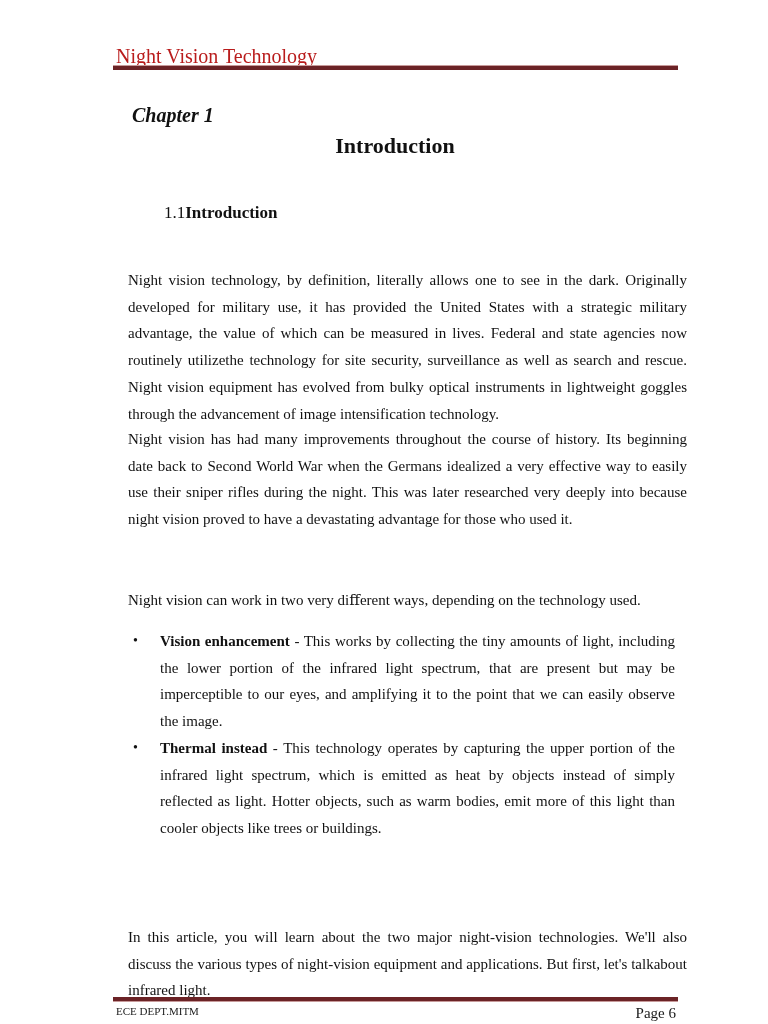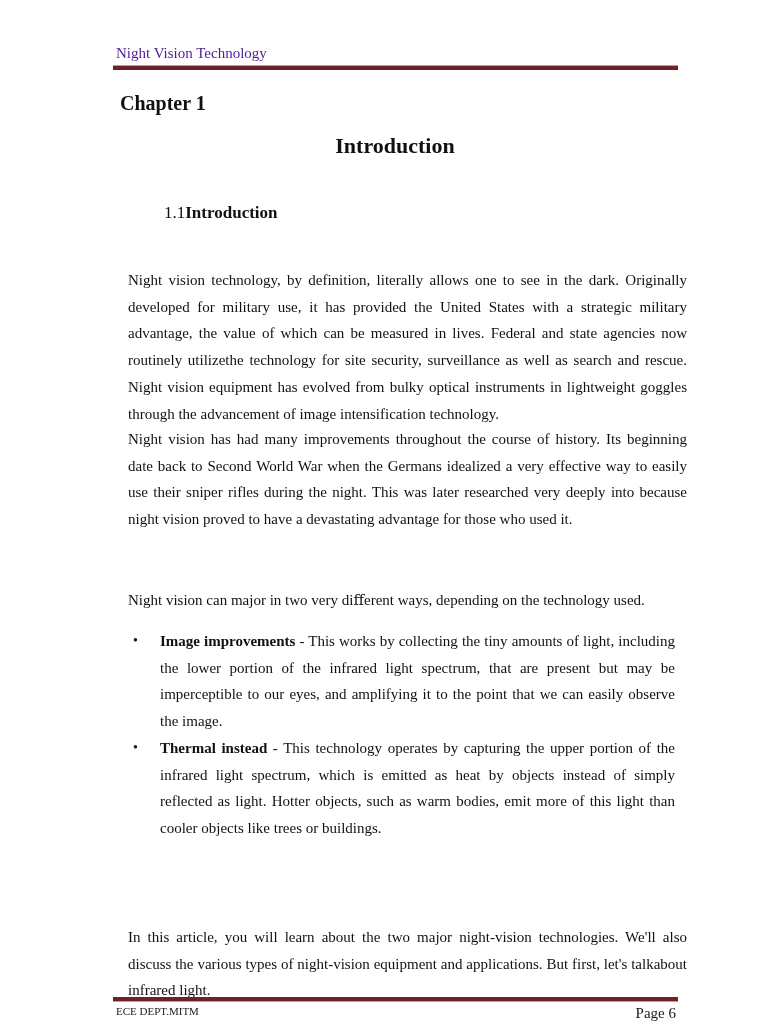--- a/index.html
+++ b/index.html
@@ -12,22 +12,22 @@
       height: 1024px;
       position: relative;
       overflow: hidden;
       font-family: "Liberation Serif", "DejaVu Serif", serif;
       color: #111111;
     }
     .page-header-text {
       position: absolute;
       left: 116px;
       top: 45px;
-      font-size: 15px;
-      color: #4c1d95;
+      font-size: 20px;
+      color: #b91c1c;
       text-align: right;
     }
     .rule-top {
       position: absolute;
       left: 113px;
       width: 565px;
       top: 65px;
     }
     .rule-thin {
       height: 1px;
@@ -56,21 +56,22 @@
       top: 1005px;
       font-size: 15px;
       color: #1a1a1a;
     }
     .chapter-label {
       position: absolute;
       left: 116px;
       top: 88px;
       font-size: 20px;
       font-weight: bold;
-      margin: 4px;
+      margin: 16px;
+      font-style: italic;
     }
     .chapter-title {
       position: absolute;
       left: 0;
       width: 790px;
       text-align: center;
       top: 133px;
       font-size: 22px;
       font-weight: bold;
       margin: 0;
@@ -132,25 +133,25 @@
   </div>
 </div>
 
 <h1 class="chapter-label">Chapter 1</h1>
 <h2 class="chapter-title">Introduction</h2>
 
 <h3 class="section-heading"><span class="num">1.1</span><span class="ttl">Introduction</span></h3>
 
 <p class="para p1">Night vision technology, by definition, literally allows one to see in the dark. Originally developed for military use, it has provided the United States with a strategic military advantage, the value of which can be measured in lives. Federal and state agencies now routinely utilizethe technology for site security, surveillance as well as search and rescue. Night vision equipment has evolved from bulky optical instruments in lightweight goggles through the advancement of image intensification technology.</p>
 <p class="para p2">Night vision has had many improvements throughout the course of history. Its beginning date back to Second World War when the Germans idealized a very effective way to easily use their sniper rifles during the night. This was later researched very deeply into because night vision proved to have a devastating advantage for those who used it.</p>
-<p class="para p3">Night vision can major in two very diﬀerent ways, depending on the technology used.</p>
+<p class="para p3">Night vision can work in two very diﬀerent ways, depending on the technology used.</p>
 
 <ul class="bullet-list">
   <li class="bullet-item">
-    <span class="bullet-dot">•</span><span class="bullet-term">Image improvements</span><span> - This works by collecting the tiny amounts of light, including the lower portion of the infrared light spectrum, that are present but may be imperceptible to our eyes, and amplifying it to the point that we can easily observe the image.</span>
+    <span class="bullet-dot">•</span><span class="bullet-term">Vision enhancement</span><span> - This works by collecting the tiny amounts of light, including the lower portion of the infrared light spectrum, that are present but may be imperceptible to our eyes, and amplifying it to the point that we can easily observe the image.</span>
   </li>
   <li class="bullet-item">
     <span class="bullet-dot">•</span><span class="bullet-term">Thermal instead</span><span> - This technology operates by capturing the upper portion of the infrared light spectrum, which is emitted as heat by objects instead of simply reflected as light. Hotter objects, such as warm bodies, emit more of this light than cooler objects like trees or buildings.</span>
   </li>
 </ul>
 
 <p class="para p4">In this article, you will learn about the two major night-vision technologies. We'll also discuss the various types of night-vision equipment and applications. But first, let's talkabout infrared light.</p>
 
 <div>
   <div class="rule-bottom">

